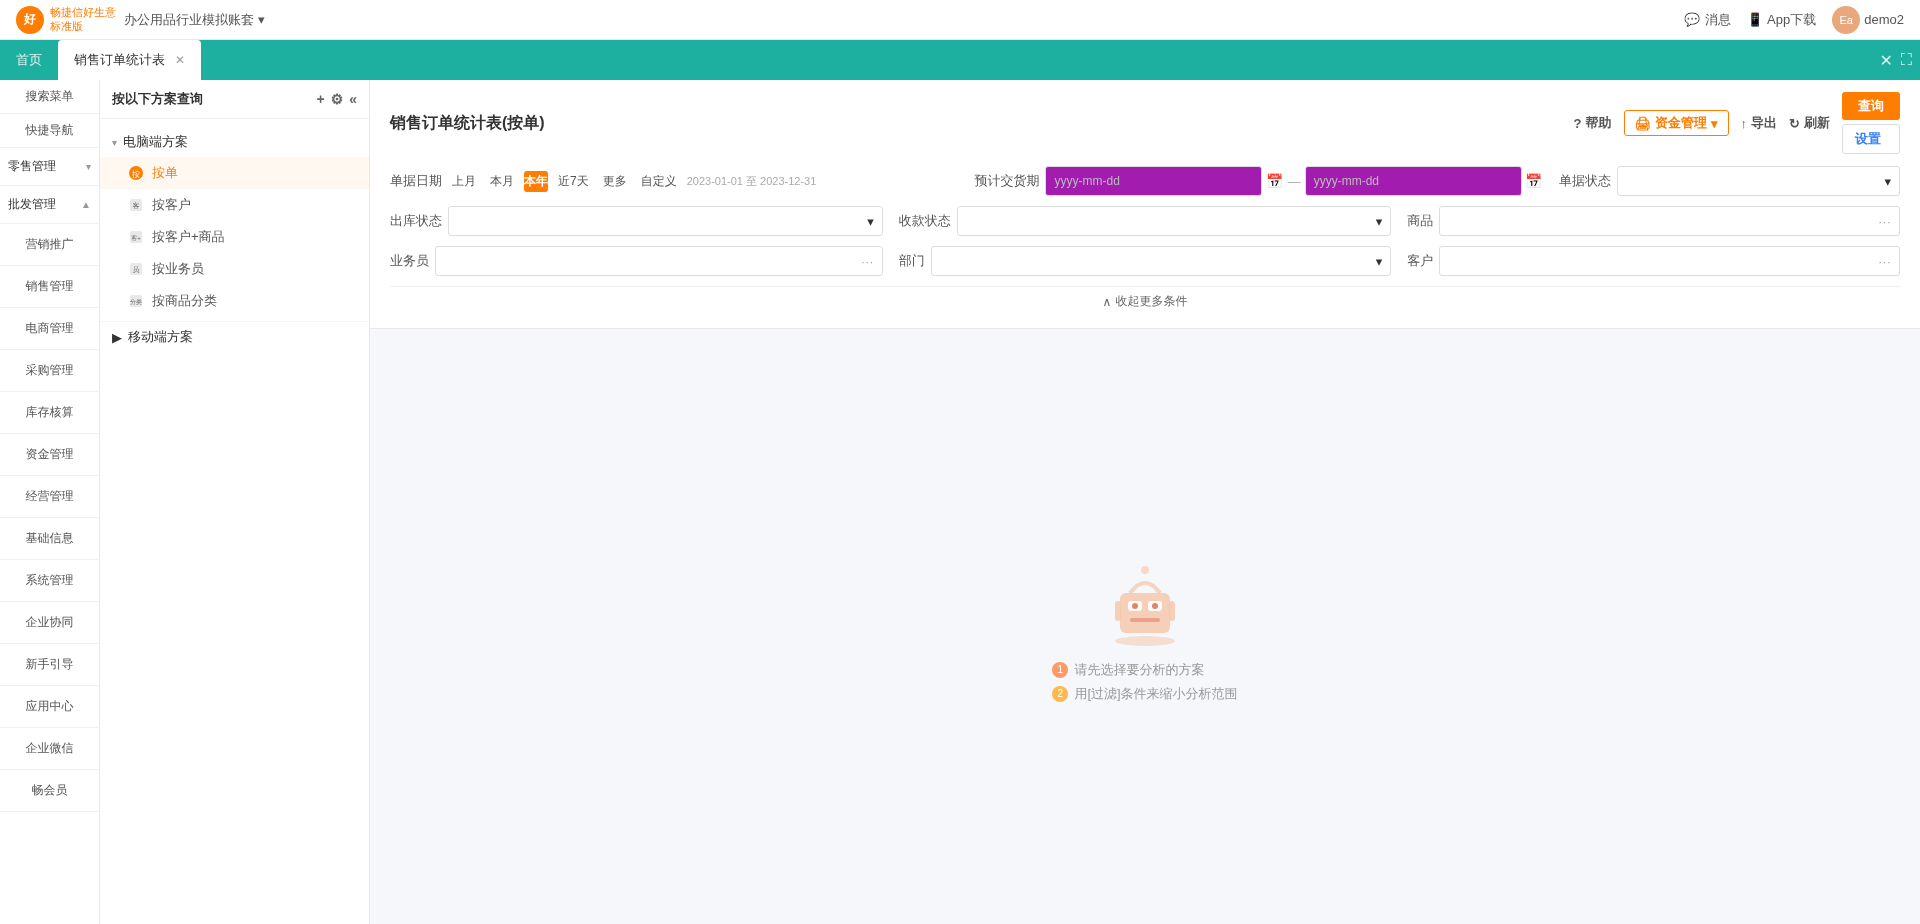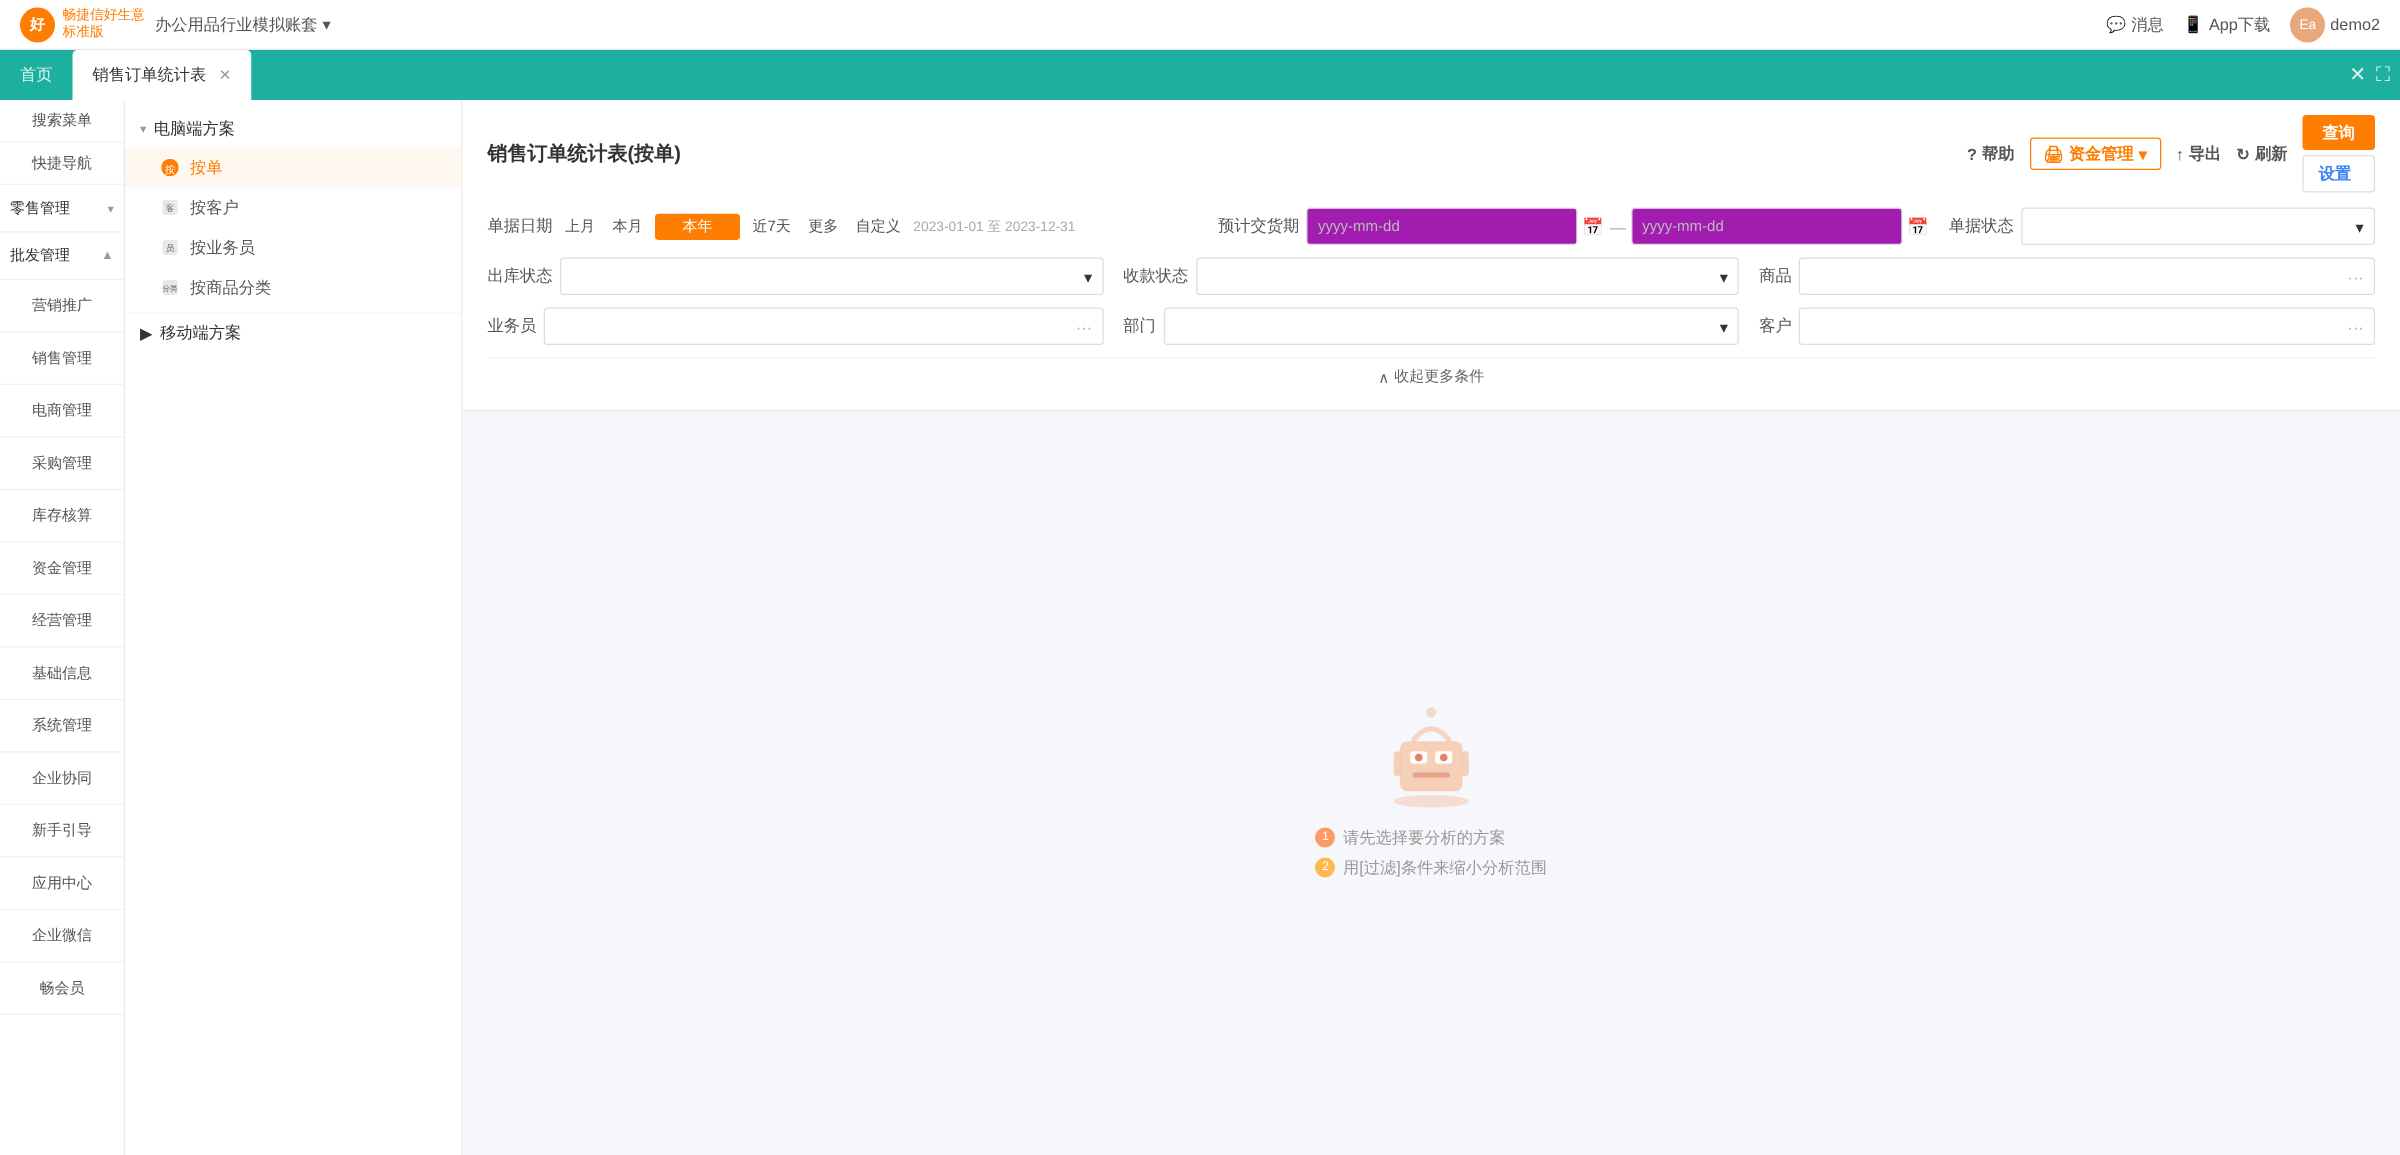--- a/index.html
+++ b/index.html
@@ -66,21 +66,21 @@
     .filter-item { display: flex; align-items: center; gap: 6px; flex: 1; }
     .filter-label { font-size: 13px; color: #555; white-space: nowrap; min-width: fit-content; }
     .filter-input { flex: 1; height: 30px; border: 1px solid #ddd; border-radius: 3px; padding: 0 8px; font-size: 13px; color: #333; background: #fff; }
     .filter-select { flex: 1; height: 30px; border: 1px solid #ddd; border-radius: 3px; padding: 0 8px; font-size: 13px; color: #333; background: #fff; display: flex; align-items: center; justify-content: space-between; cursor: pointer; }
     .filter-date-range { display: flex; align-items: center; gap: 4px; flex: 1; }
     .filter-date-input { flex: 1; height: 30px; border: 1px solid #ddd; border-radius: 3px; padding: 4px 8px; font-size: 13px; color: #aaa; background: #a21caf; display: flex; align-items: center; }
     .filter-date-sep { color: #aaa; }
     .filter-date-icon { color: #ff7d00; font-size: 14px; cursor: pointer; }
     .date-shortcuts { display: flex; align-items: center; gap: 6px; }
     .date-shortcut { font-size: 12px; color: #555; cursor: pointer; padding: 2px 4px; }
-    .date-shortcut.active { background: #ff7d00; color: #fff; border-radius: 3px; padding: 2px 22px; }
+    .date-shortcut.active { background: #ff7d00; color: #fff; border-radius: 3px; padding: 2px 0; font-weight: bold; }
     .collapse-btn { text-align: center; padding: 6px; color: #666; cursor: pointer; font-size: 12px; display: flex; align-items: center; justify-content: center; gap: 4px; background: #fff; border-top: 1px solid #f0f0f0; }
 
     
     .empty-area { flex: 1; display: flex; align-items: center; justify-content: center; flex-direction: column; gap: 10px; }
     .empty-illustration { width: 120px; height: 100px; display: flex; align-items: center; justify-content: center; }
     .empty-hints { display: flex; flex-direction: column; gap: 6px; }
     .empty-hint { font-size: 13px; color: #999; display: flex; align-items: flex-start; gap: 6px; }
     .hint-num { width: 16px; height: 16px; border-radius: 50%; background: #ff9966; color: #fff; font-size: 10px; display: flex; align-items: center; justify-content: center; flex-shrink: 0; margin-top: 1px; }
     .hint-num.num2 { background: #ffb84d; }
   </style>
@@ -194,20 +194,28 @@
       <span>企业微信</span>
     </div>
     <div class="sidebar-item">
       <span>畅会员</span>
     </div>
   </div>
 
   <div class="content">
 
     <div class="scheme-panel">
+      <div class="scheme-panel-header">
+        <span>按以下方案查询</span>
+        <div class="scheme-panel-actions">
+          <span class="scheme-action-btn">+</span>
+          <span class="scheme-action-btn">⚙</span>
+          <span class="scheme-action-btn">«</span>
+        </div>
+      </div>
       <div class="scheme-section">
         <div class="scheme-section-title">
           <span class="arrow">▾</span>
           <span>电脑端方案</span>
         </div>
         <div class="scheme-item active">
           <div class="scheme-item-icon">
             <svg width="14" height="14" viewBox="0 0 14 14">
                 <circle cx="7" cy="7" r="7" fill="#ff7d00"></circle>
                 <text x="7" y="11" text-anchor="middle" fill="#fff" font-size="8">按</text>
@@ -216,20 +224,29 @@
           <span>按单</span>
         </div>
         <div class="scheme-item">
           <div class="scheme-item-icon">
             <svg width="14" height="14" viewBox="0 0 14 14">
                 <rect x="1" y="1" width="12" height="12" rx="2" fill="#e8e8e8"></rect>
                 <text x="7" y="10" text-anchor="middle" fill="#666" font-size="7">客</text>
               </svg>
           </div>
           <span>按客户</span>
+        </div>
+        <div class="scheme-item">
+          <div class="scheme-item-icon">
+            <svg width="14" height="14" viewBox="0 0 14 14">
+                <rect x="1" y="1" width="12" height="12" rx="2" fill="#e8e8e8"></rect>
+                <text x="7" y="10" text-anchor="middle" fill="#666" font-size="6">客+</text>
+              </svg>
+          </div>
+          <span>按客户+商品</span>
         </div>
         <div class="scheme-item">
           <div class="scheme-item-icon">
             <svg width="14" height="14" viewBox="0 0 14 14">
                 <rect x="1" y="1" width="12" height="12" rx="2" fill="#e8e8e8"></rect>
                 <text x="7" y="10" text-anchor="middle" fill="#666" font-size="7">员</text>
               </svg>
           </div>
           <span>按业务员</span>
         </div>

